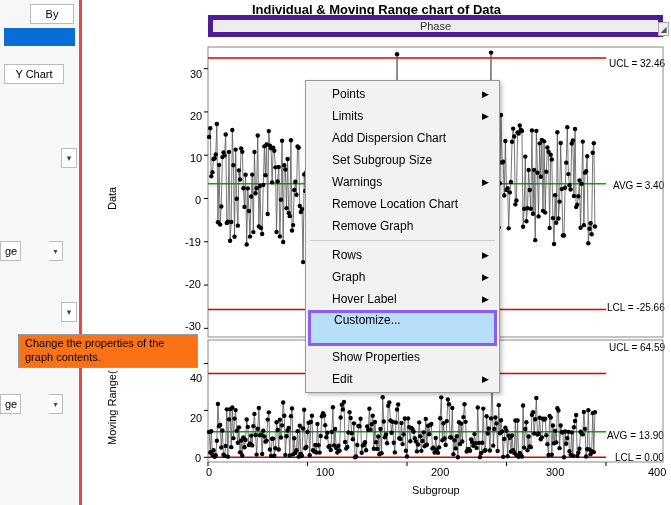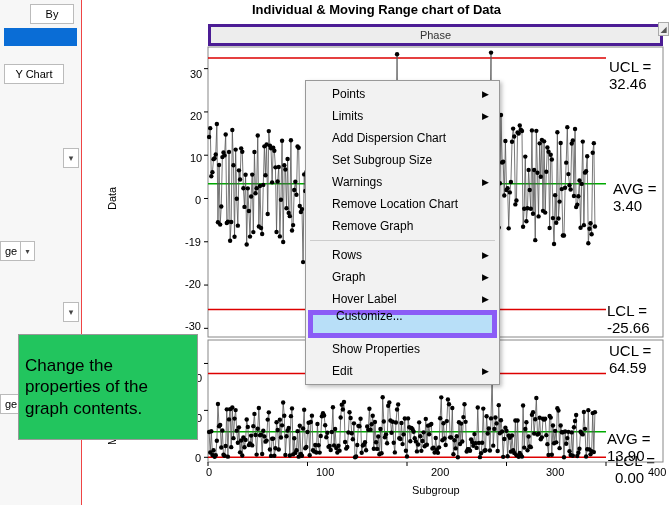--- a/index.html
+++ b/index.html
@@ -1,46 +1,46 @@
 <!DOCTYPE html>
 <html><head>
 <meta charset="utf-8">
 <style>
   * { box-sizing: border-box; margin: 0; padding: 0; }
   html, body { width: 671px; height: 505px; font-family: "Segoe UI", Arial, sans-serif; font-size: 11px; color: #000; background: #fff; overflow: hidden; }
   .root { position: relative; width: 671px; height: 505px; }
 
   
-  .left-panel { position: absolute; left: 0; top: 0; width: 82px; height: 505px; background: #f7f7f7; border-right: 1px solid #ef4444; }
+  .left-panel { position: absolute; left: 0; top: 0; width: 82px; height: 505px; background: #f7f7f7; border-right: 3px solid #ef4444; }
   .left-btn { display: flex; align-items: center; justify-content: center; height: 20px; margin: 2px 4px; background: #fff; border: 1px solid #bbb; font-size: 11px; }
   .left-blue { height: 18px; margin: 4px 4px; background: #0a6dd6; border: 1px solid #0a6dd6; }
   .left-sel { position: absolute; right: 2px; height: 20px; width: 16px; background: #fff; border: 1px solid #bbb; display: flex; align-items: center; justify-content: center; font-size: 9px; color: #444; }
-  .left-combo { position: absolute; left: 0; height: 20px; display: flex; }
+  .left-combo { position: absolute; left: 0; height: 20px; display: flex; gap: 28px; }
   .left-combo .txt { background: #fff; border: 1px solid #bbb; height: 20px; display: flex; align-items: center; padding: 0 4px; font-size: 11px; }
   .left-combo .dd { width: 14px; background: #fff; border: 1px solid #bbb; border-left: none; display: flex; align-items: center; justify-content: center; font-size: 8px; color: #444; }
 
   
   .chart-wrap { position: absolute; left: 82px; top: 0; width: 589px; height: 505px; background: #fff; }
   .chart-title { position: absolute; left: 0; top: 2px; width: 100%; text-align: center; font-weight: bold; font-size: 13px; }
-  .phase-header { position: absolute; left: 126px; top: 24px; width: 455px; height: 22px; background: #ededed; border: 3px solid #4c1d95; display: flex; align-items: center; justify-content: center; font-size: 11px; color: #333; }
+  .phase-header { position: absolute; left: 126px; top: 15px; width: 455px; height: 22px; background: #ededed; border: 5px solid #4c1d95; display: flex; align-items: center; justify-content: center; font-size: 11px; color: #333; }
   svg.chart { position: absolute; left: 0; top: 0; }
   .axis-label-y { position: absolute; transform: rotate(-90deg); transform-origin: left top; font-size: 11px; }
   .axis-label-x { position: absolute; font-size: 11px; }
   .tick-label { position: absolute; font-size: 11px; color: #000; }
-  .limit-label { position: absolute; font-size: 15px; color: #000; }
+  .limit-label { position: absolute; font-size: 10px; color: #000; }
 
   
   .ctx-menu { position: absolute; background: #f2f2f2; border: 1px solid #999; box-shadow: 2px 2px 4px rgba(0,0,0,.25); padding: 2px; font-size: 12px; }
   .ctx-item { position: relative; display: flex; align-items: center; height: 22px; padding: 0 24px 0 24px; white-space: nowrap; }
-  .ctx-item.hl { background: #b8dff8; border: 5px solid #8b5cf6; height: 28px; padding: 0 23px 16px 23px; }
+  .ctx-item.hl { background: #b8dff8; border: 3px solid #8b5cf6; height: 36px; padding: 0 23px 16px 23px; }
   .ctx-item .arrow { position: absolute; right: 8px; font-size: 9px; color: #000; }
   .ctx-sep { height: 1px; margin: 3px 2px; background: #ccc; }
 
   
-  .tooltip { position: absolute; background: #22c55e; border: 1px solid #999; padding: 20px 6px; font-size: 17px; max-width: 180px; line-height: 1.25; }
+  .tooltip { position: absolute; background: #f97316; border: 1px solid #999; padding: 2px 6px; font-size: 11px; max-width: 180px; line-height: 1.25; }
 
   
   .right-disc { position: absolute; right: 2px; top: 22px; width: 11px; height: 14px; background: #eee; border: 1px solid #aaa; font-size: 8px; display:flex; align-items:center; justify-content:center; color:#555; }
 </style>
 </head>
 <body>
 
 <div class="root">
 
   <div class="left-panel">

